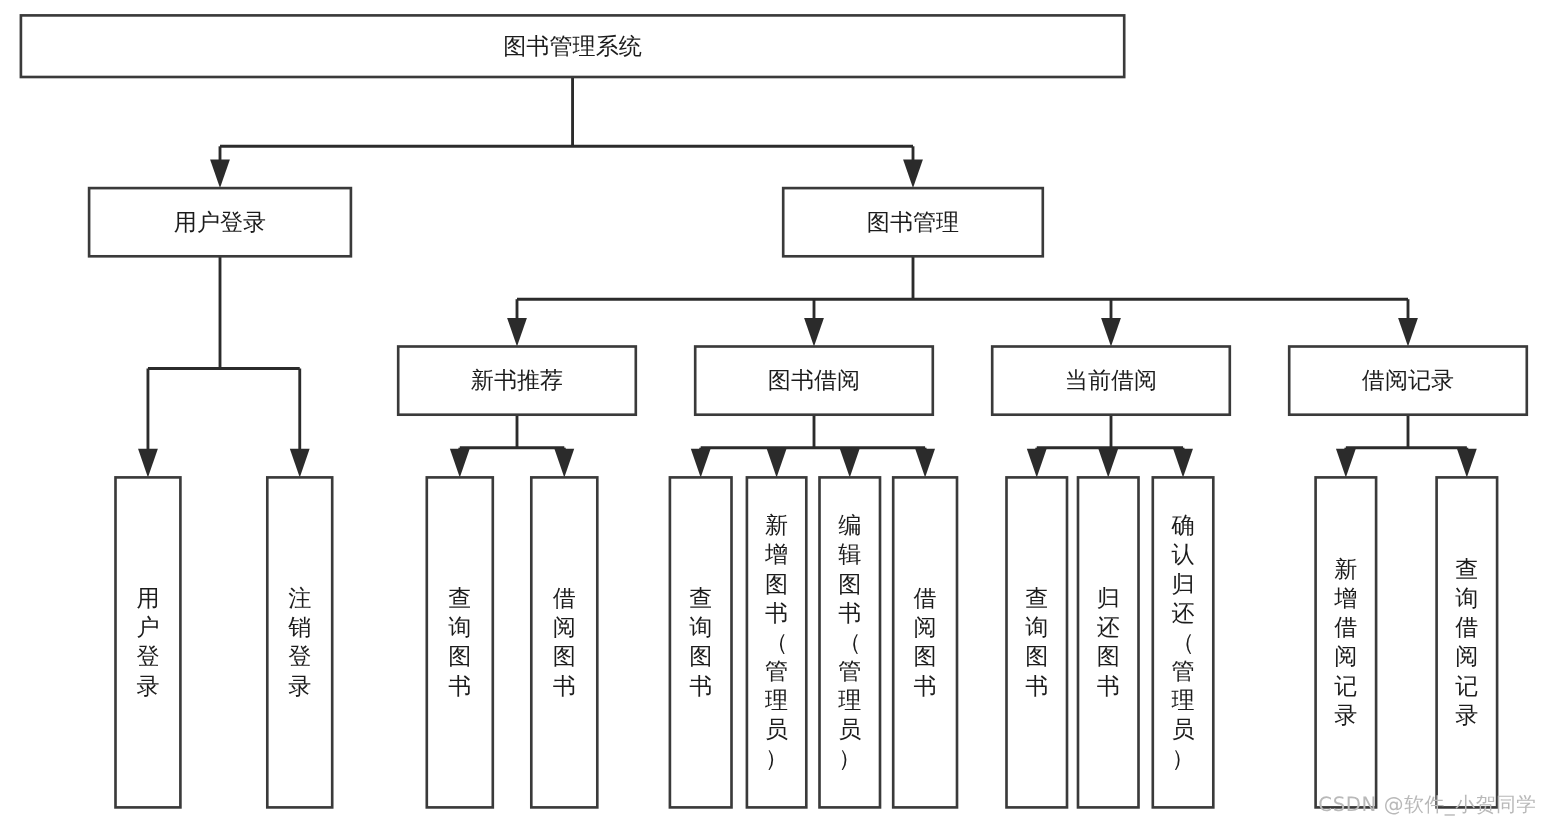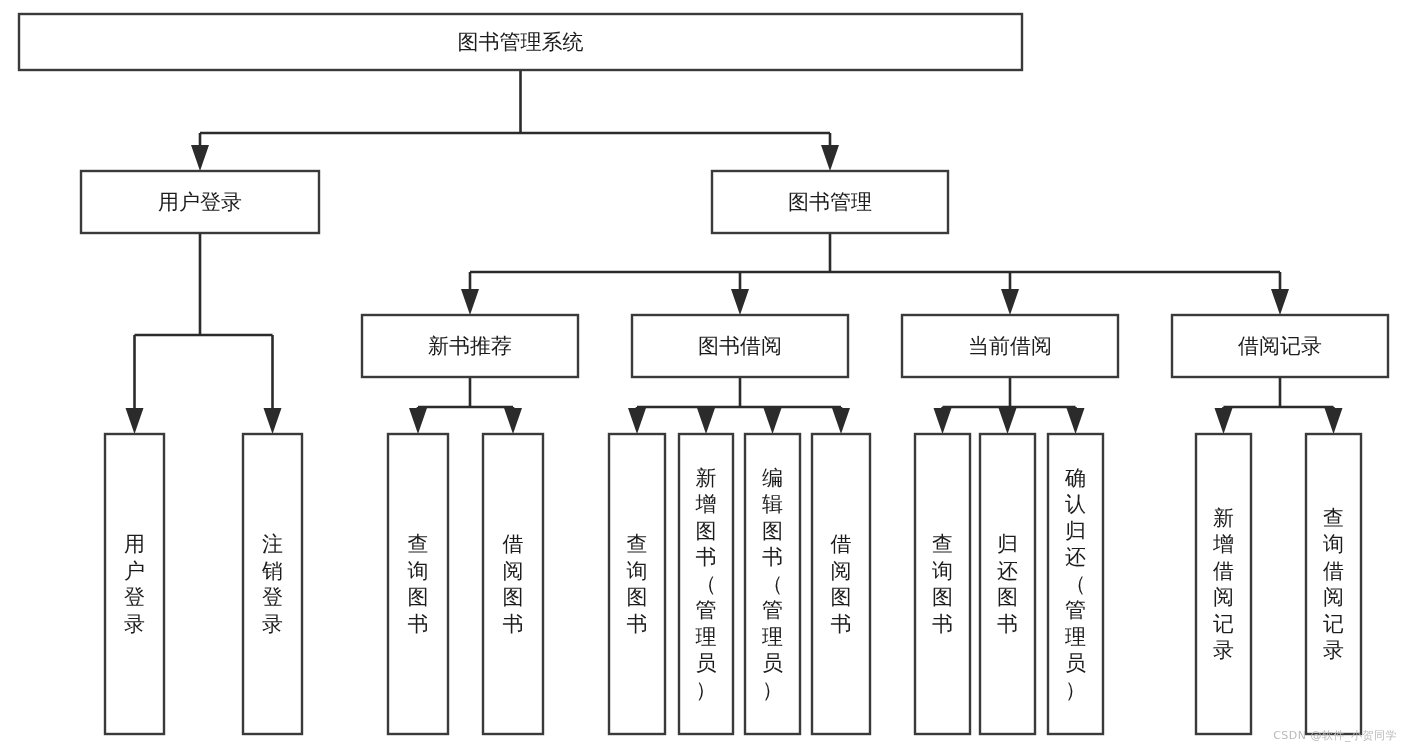--- a/index.html
+++ b/index.html
@@ -52,21 +52,21 @@
     font-family: "DejaVu Sans", "Liberation Sans", sans-serif;
     font-size: 21px;
     fill: #1c1c1c;
     text-anchor: middle;
   }
   .watermark {
     position: absolute;
     right: 8px;
     bottom: 4px;
     font-family: "DejaVu Sans", "Liberation Sans", sans-serif;
-    font-size: 11px;
+    font-size: 18px;
     color: #b9b9b9;
     letter-spacing: 0.5px;
     white-space: nowrap;
     user-select: none;
   }
 </style>
 </head>
 <body>
 
 <div id="diagram-root">

